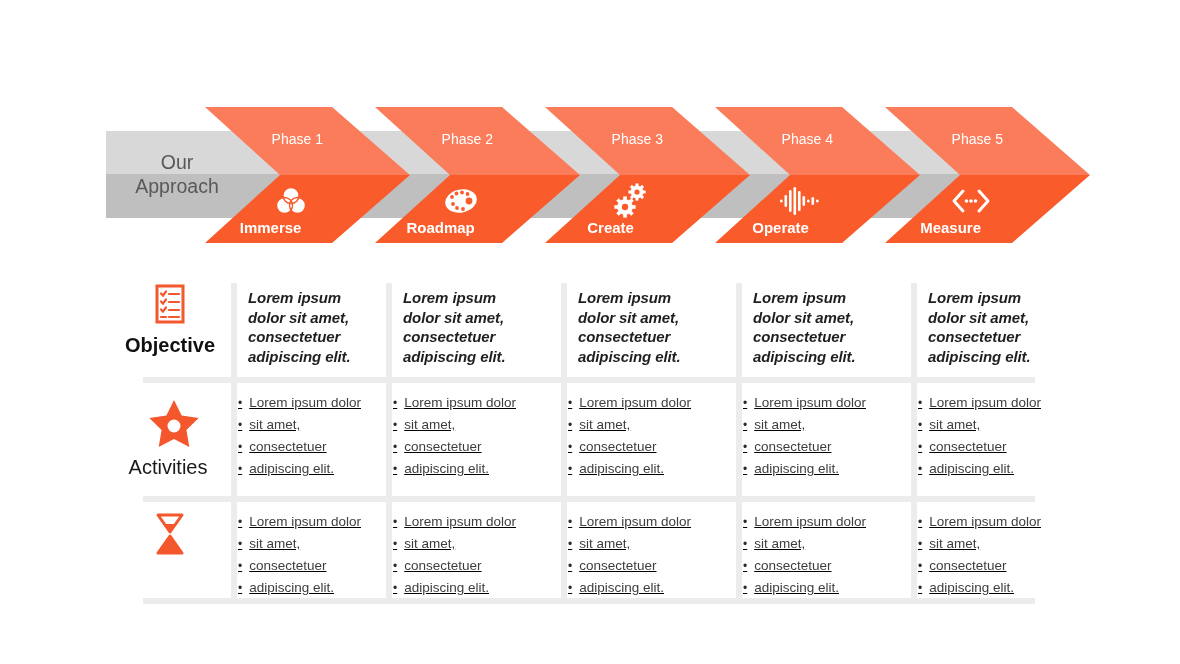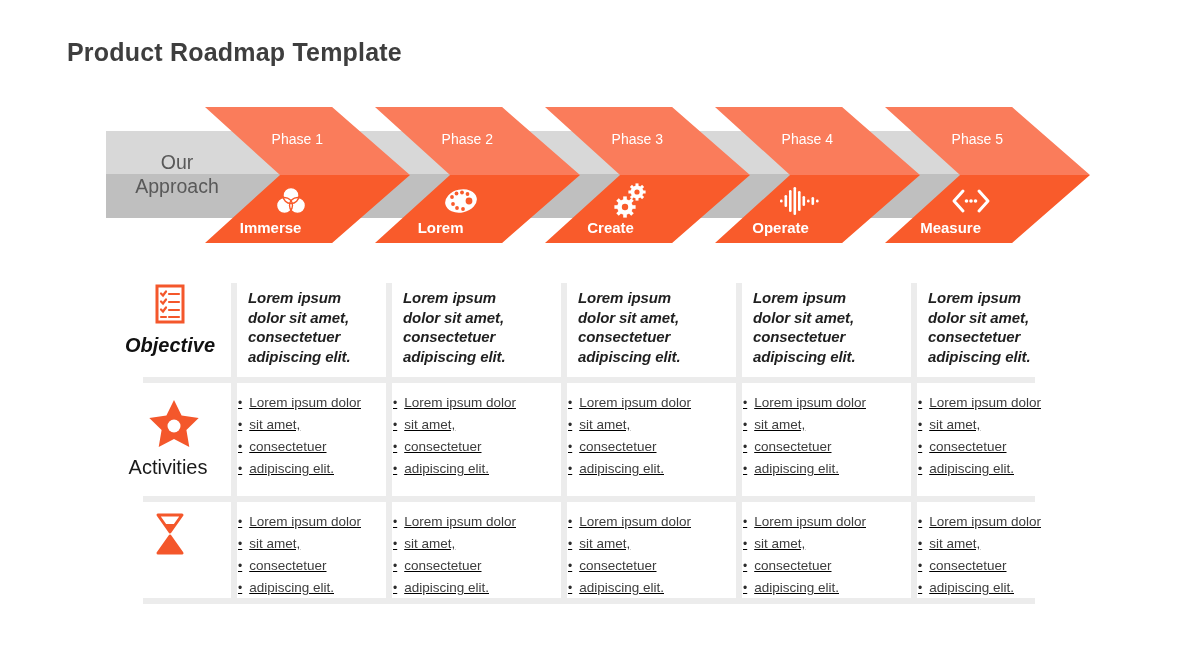--- a/index.html
+++ b/index.html
@@ -38,38 +38,37 @@
   }
   .pname {
     position:absolute; top:112px; left:32%; transform:translateX(-50%);
     color:#ffffff; font-size:15px; font-weight:700; white-space:nowrap;
   }
   
   .vline { position:absolute; top:283px; width:6px; height:315px; background:#ececec; }
   .hline { position:absolute; left:143px; width:892px; height:6px; background:#ececec; }
   .row-icon { position:absolute; }
   .row-label { position:absolute; width:180px; text-align:center; color:#1a1a1a; font-size:20px; }
-  .row-label.em { font-weight:700; font-style:italic; color:#111; }
+  .row-label.em { font-weight:700; color:#111; }
   .cell { position:absolute; }
   .para {
     width:122px; font-size:15px; font-weight:700; font-style:italic;
     color:#1f1f1f; line-height:19.5px; letter-spacing:-0.1px;
   }
   ul.bullets { margin:0; padding:0; list-style:none;text-decoration:underline; }
   ul.bullets li {
     height:22px; line-height:22px; font-size:13.5px; color:#3d3d3d; white-space:nowrap;
   }
   ul.bullets li::before { content:attr(data-bullet); margin-right:7px; font-size:12px; color:#2b2b2b; }
 </style>
 </head>
 <body>
 
 <div class="slide">
 
-  <h1 class="title">Product Roadmap Template</h1>
 
   <div class="gray-band"></div>
   <div class="approach">
     <span>Our</span>
     <span>Approach</span>
   </div>
 
   <div class="chev chev1">
     <div class="pnum">Phase 1</div>
     <div class="picon">
@@ -93,21 +92,21 @@
         <circle cx="26" cy="15" r="3.4" fill="#f95b2b"></circle>
         <circle cx="9" cy="11" r="1.9" fill="#f95b2b"></circle>
           <circle cx="13.5" cy="7.5" r="1.9" fill="#f95b2b"></circle>
         <circle cx="19" cy="6.5" r="1.9" fill="#f95b2b"></circle>
           <circle cx="24.5" cy="8" r="1.9" fill="#f95b2b"></circle>
         <circle cx="10" cy="18" r="1.9" fill="#f95b2b"></circle>
           <circle cx="14" cy="22" r="1.9" fill="#f95b2b"></circle>
         <circle cx="20" cy="23" r="1.9" fill="#f95b2b"></circle>
       </svg>
     </div>
-    <div class="pname">Lorem</div>
+    <div class="pname">Roadmap</div>
   </div>
 
   <div class="chev chev3">
     <div class="pnum">Phase 3</div>
     <div class="picon">
       <svg width="36" height="36" viewBox="0 0 36 36">
         <g transform="translate(24,9)">
           <g fill="#fff">
             <circle r="6.4"></circle>
             <rect x="-1.5" y="-8.6" width="3" height="4" transform="rotate(0)"></rect>

